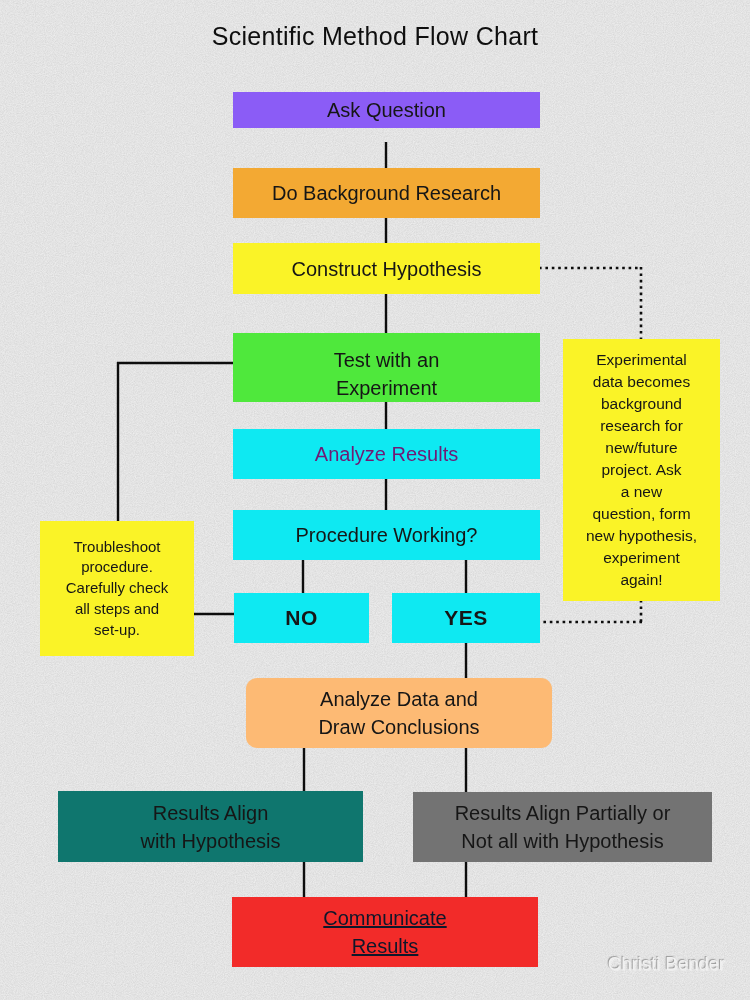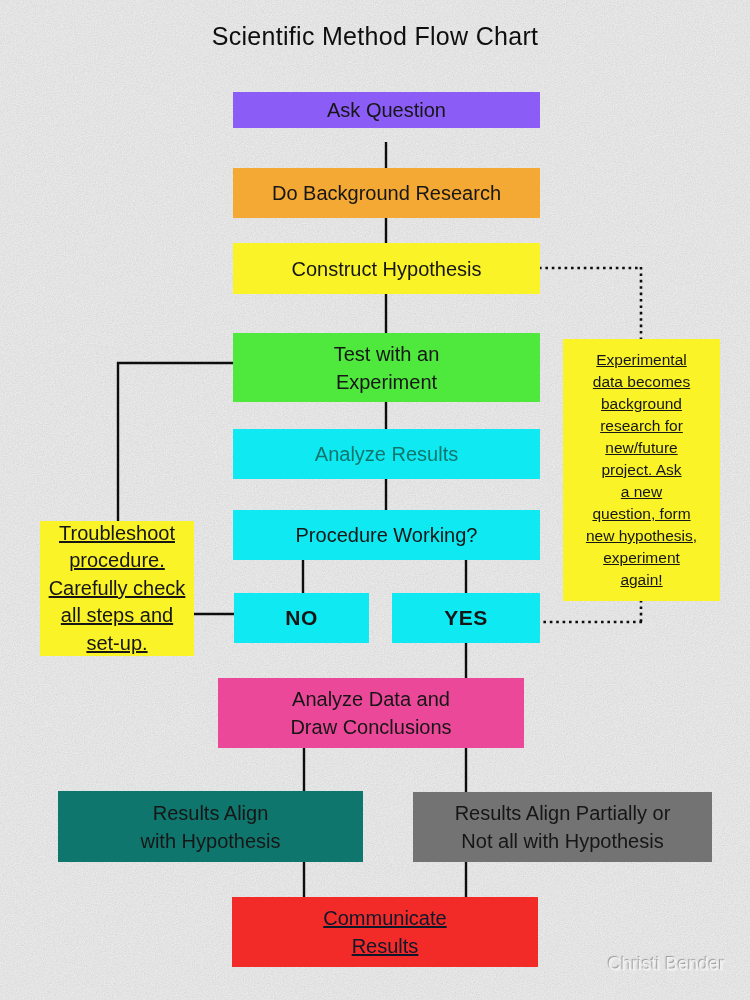--- a/index.html
+++ b/index.html
@@ -19,22 +19,22 @@
   }
   .node {
     position: absolute; z-index: 2;
     display: flex; align-items: center; justify-content: center;
     text-align: center; color: #161616;
     white-space: pre-line;
     box-sizing: border-box;
   }
   .node.main { font-size: 20px; line-height: 1.4; }
   .node.decision { font-size: 21px; letter-spacing: 0.5px; font-weight: bold; }
-  .node.note { font-size: 15.5px; line-height: 1.42; padding: 8px 4px; text-decoration: underline; }
-  .node.note.troubleshoot { font-size: 20px; line-height: 1.38; }
+  .node.note { font-size: 15.5px; line-height: 1.42; padding: 8px 4px; }
+  .node.note.troubleshoot { font-size: 15px; line-height: 1.38; }
   .credit {
     position: absolute; right: 25px; top: 953px; z-index: 2;
     font-size: 18.5px; color: #f1f1f1;
     text-shadow: -1px -1px 1px rgba(100,100,100,0.6), 1px 1px 1px rgba(255,255,255,0.45);
   }
 </style>
 </head>
 <body style="background-color: rgb(200, 200, 200);">
 
 <svg id="bg-texture" width="750" height="1000">
@@ -70,43 +70,43 @@
     <line x1="641" y1="600" x2="641" y2="623"></line>
     <line x1="642" y1="622" x2="539" y2="622"></line>
   </g>
 </svg>
 
 <h1 class="page-title">Scientific Method Flow Chart</h1>
 
 <div class="node main" style="left: 233px; top: 92px; width: 307px; height: 36px; background-color: #8b5cf6; color: rgb(22, 22, 22); align-items: center;"><span>Ask Question</span></div>
 <div class="node main" style="left: 233px; top: 168px; width: 307px; height: 50px; background-color: rgb(243, 169, 51); color: rgb(22, 22, 22);"><span>Do Background Research</span></div>
 <div class="node main" style="left: 233px; top: 243px; width: 307px; height: 51px; background-color: rgb(250, 243, 39); color: rgb(22, 22, 22); text-align: right;"><span>Construct Hypothesis</span></div>
-<div class="node main" style="left: 233px; top: 333px; width: 307px; height: 69px; background-color: rgb(79, 232, 60); color: rgb(22, 22, 22);"><span>Test with an
+<div class="node main" style="left: 233px; top: 333px; width: 307px; height: 69px; background-color: rgb(79, 232, 60); color: rgb(22, 22, 22); align-items: flex-end;"><span>Test with an
 Experiment</span></div>
-<div class="node main" style="left: 233px; top: 429px; width: 307px; height: 50px; background-color: rgb(14, 233, 242); color: #0f766e;"><span>Analyze Results</span></div>
+<div class="node main" style="left: 233px; top: 429px; width: 307px; height: 50px; background-color: rgb(14, 233, 242); color: #701a75;"><span>Analyze Results</span></div>
 <div class="node main" style="left: 233px; top: 510px; width: 307px; height: 50px; background-color: rgb(14, 233, 242); color: rgb(22, 22, 22);"><span>Procedure Working?</span></div>
 <div class="node decision" style="left: 234px; top: 593px; width: 135px; height: 50px; background-color: rgb(14, 233, 242); color: rgb(22, 22, 22);"><span>NO</span></div>
 <div class="node decision" style="left: 392px; top: 593px; width: 148px; height: 50px; background-color: rgb(14, 233, 242); color: rgb(22, 22, 22);"><span>YES</span></div>
 <div class="node note troubleshoot" style="left: 40px; top: 521px; width: 154px; height: 135px; background-color: rgb(250, 243, 39); color: rgb(22, 22, 22);"><span>Troubleshoot
 procedure.
 Carefully check
 all steps and
 set-up.</span></div>
 <div class="node note" style="left: 563px; top: 339px; width: 157px; height: 262px; background-color: rgb(250, 243, 39); color: rgb(22, 22, 22);"><span>Experimental
 data becomes
 background
 research for
 new/future
 project.  Ask
 a new
 question, form
 new hypothesis,
 experiment
 again!</span></div>
-<div class="node main" style="left: 218px; top: 678px; width: 306px; height: 70px; background-color: #ec4899; color: rgb(22, 22, 22);"><span>Analyze Data and
+<div class="node main" style="left: 246px; top: 678px; width: 306px; height: 70px; background-color: #fdba74; color: rgb(22, 22, 22); border-radius: 11px;"><span>Analyze Data and
 Draw Conclusions</span></div>
 <div class="node main" style="left: 58px; top: 791px; width: 305px; height: 71px; background-color: #0f766e; color: rgb(22, 22, 22);"><span>Results Align
 with Hypothesis</span></div>
 <div class="node main" style="left: 413px; top: 792px; width: 299px; height: 70px; background-color: #737373; color: rgb(22, 22, 22);"><span>Results Align Partially or
 Not all with Hypothesis</span></div>
 <div class="node main" style="left: 232px; top: 897px; width: 306px; height: 70px; background-color: rgb(242, 43, 41); color: #0f172a; text-decoration: underline;"><span>Communicate
 Results</span></div>
 
 <div class="credit">Christi Bender</div>
 

